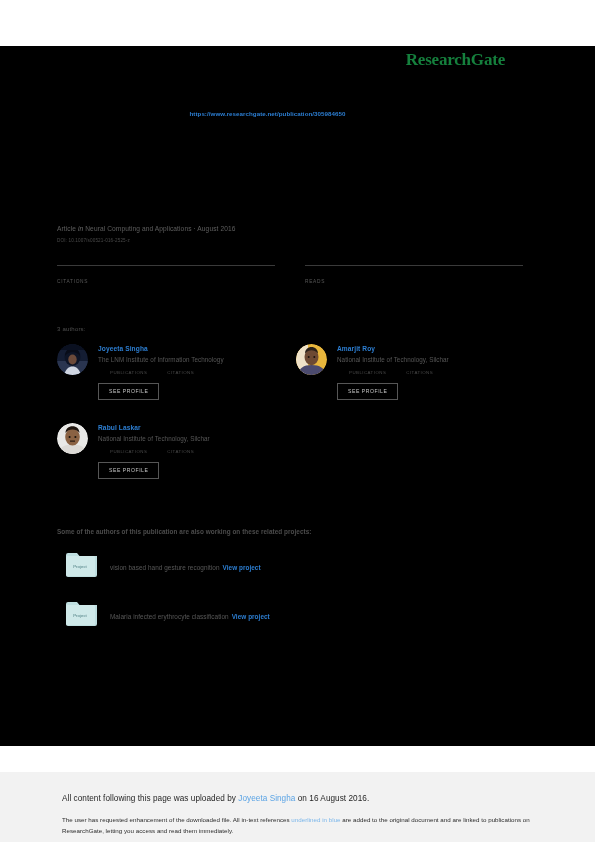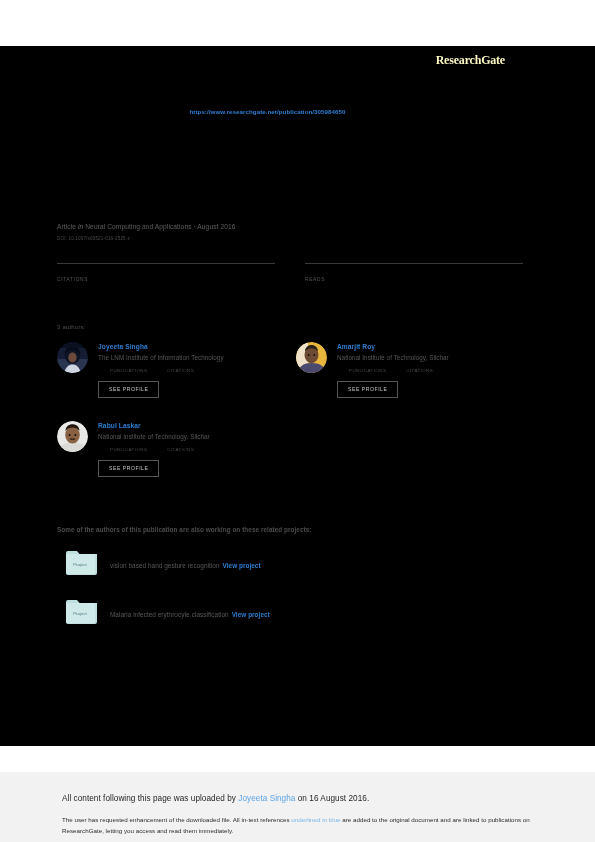--- a/index.html
+++ b/index.html
@@ -35,23 +35,23 @@
     height: 700px;
     padding: 0;
   }
 
   .brand-row {
     text-align: right;
     padding: 4px 90px 0 0;
   }
   .brand {
     font-family: "Liberation Serif", serif;
-    font-size: 12px;
+    font-size: 17px;
     font-weight: bold;
-    color: #fef9c3;
+    color: #15803d;
     letter-spacing: -0.2px;
     display: inline-block;
   }
 
   .url-row {
     text-align: center;
     padding: 32px 60px 0 0;
   }
   .url-link {
     font-size: 6.2px;

